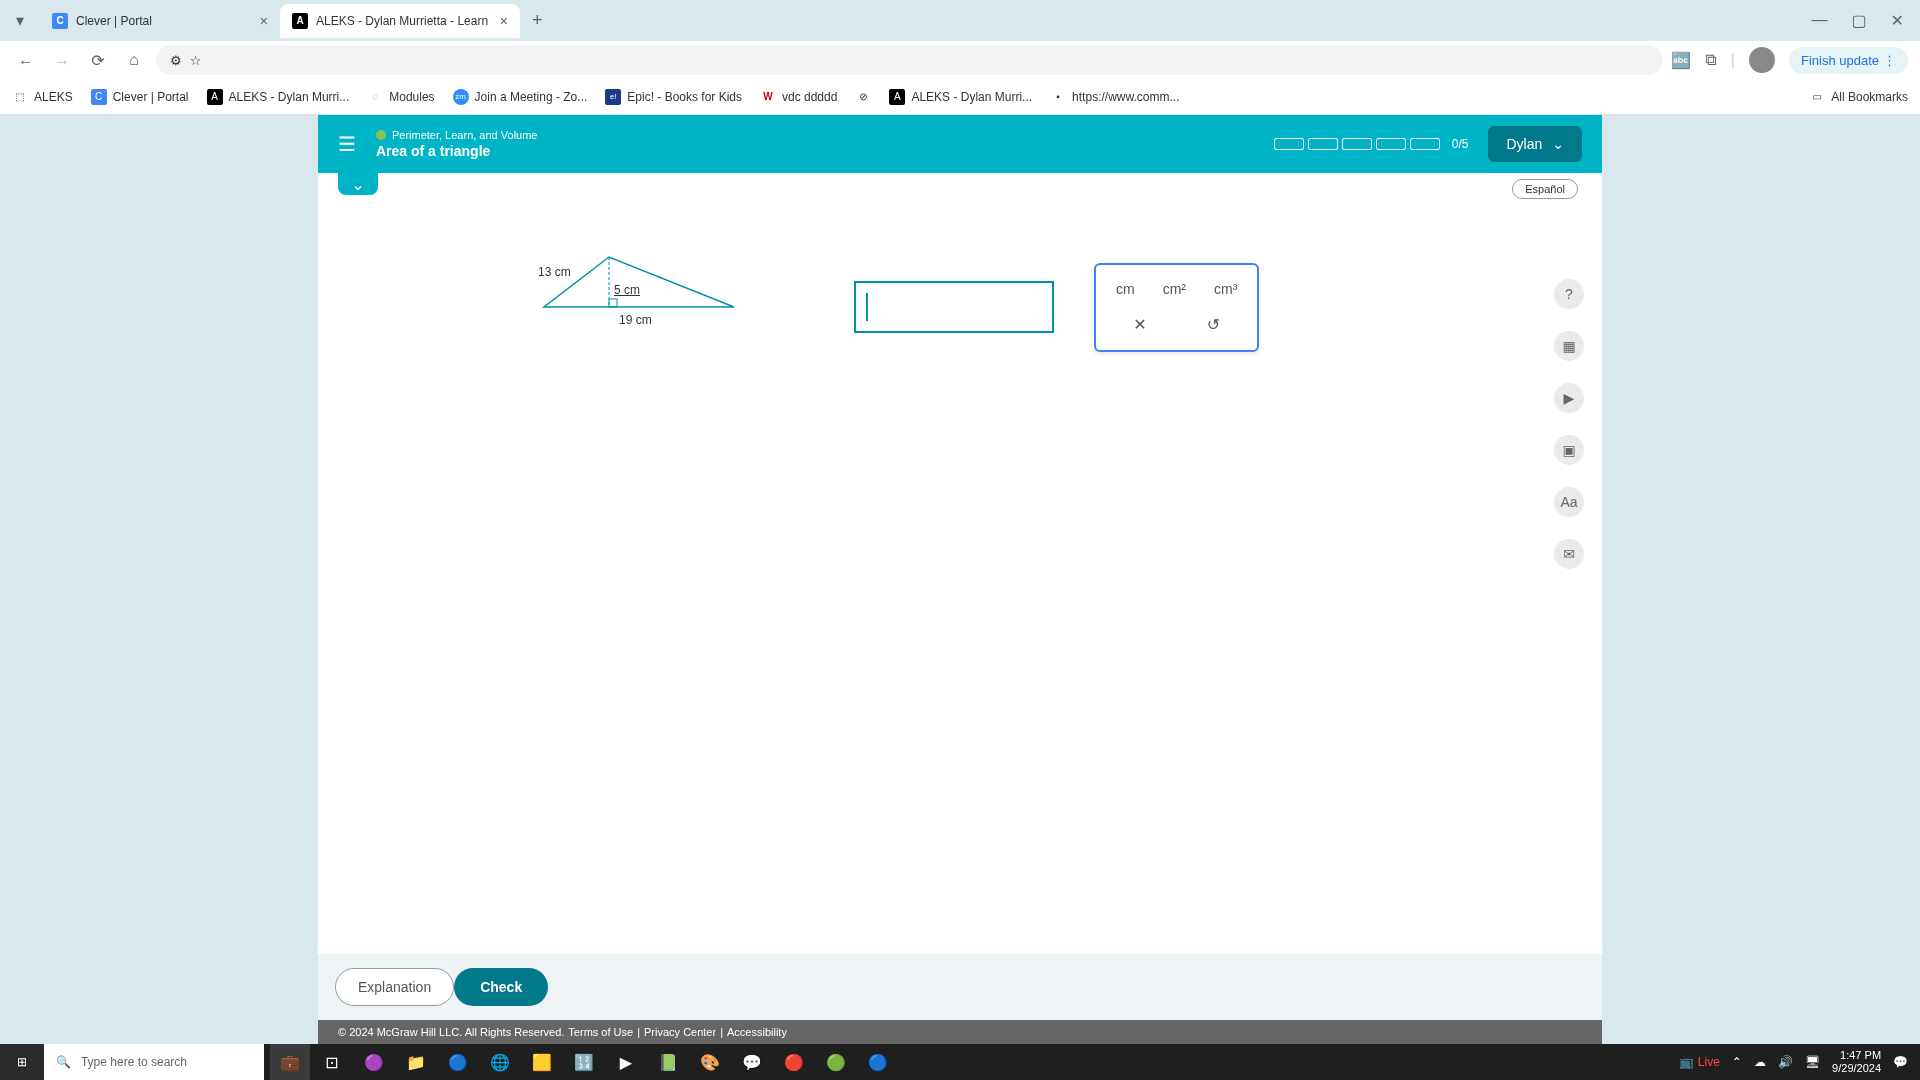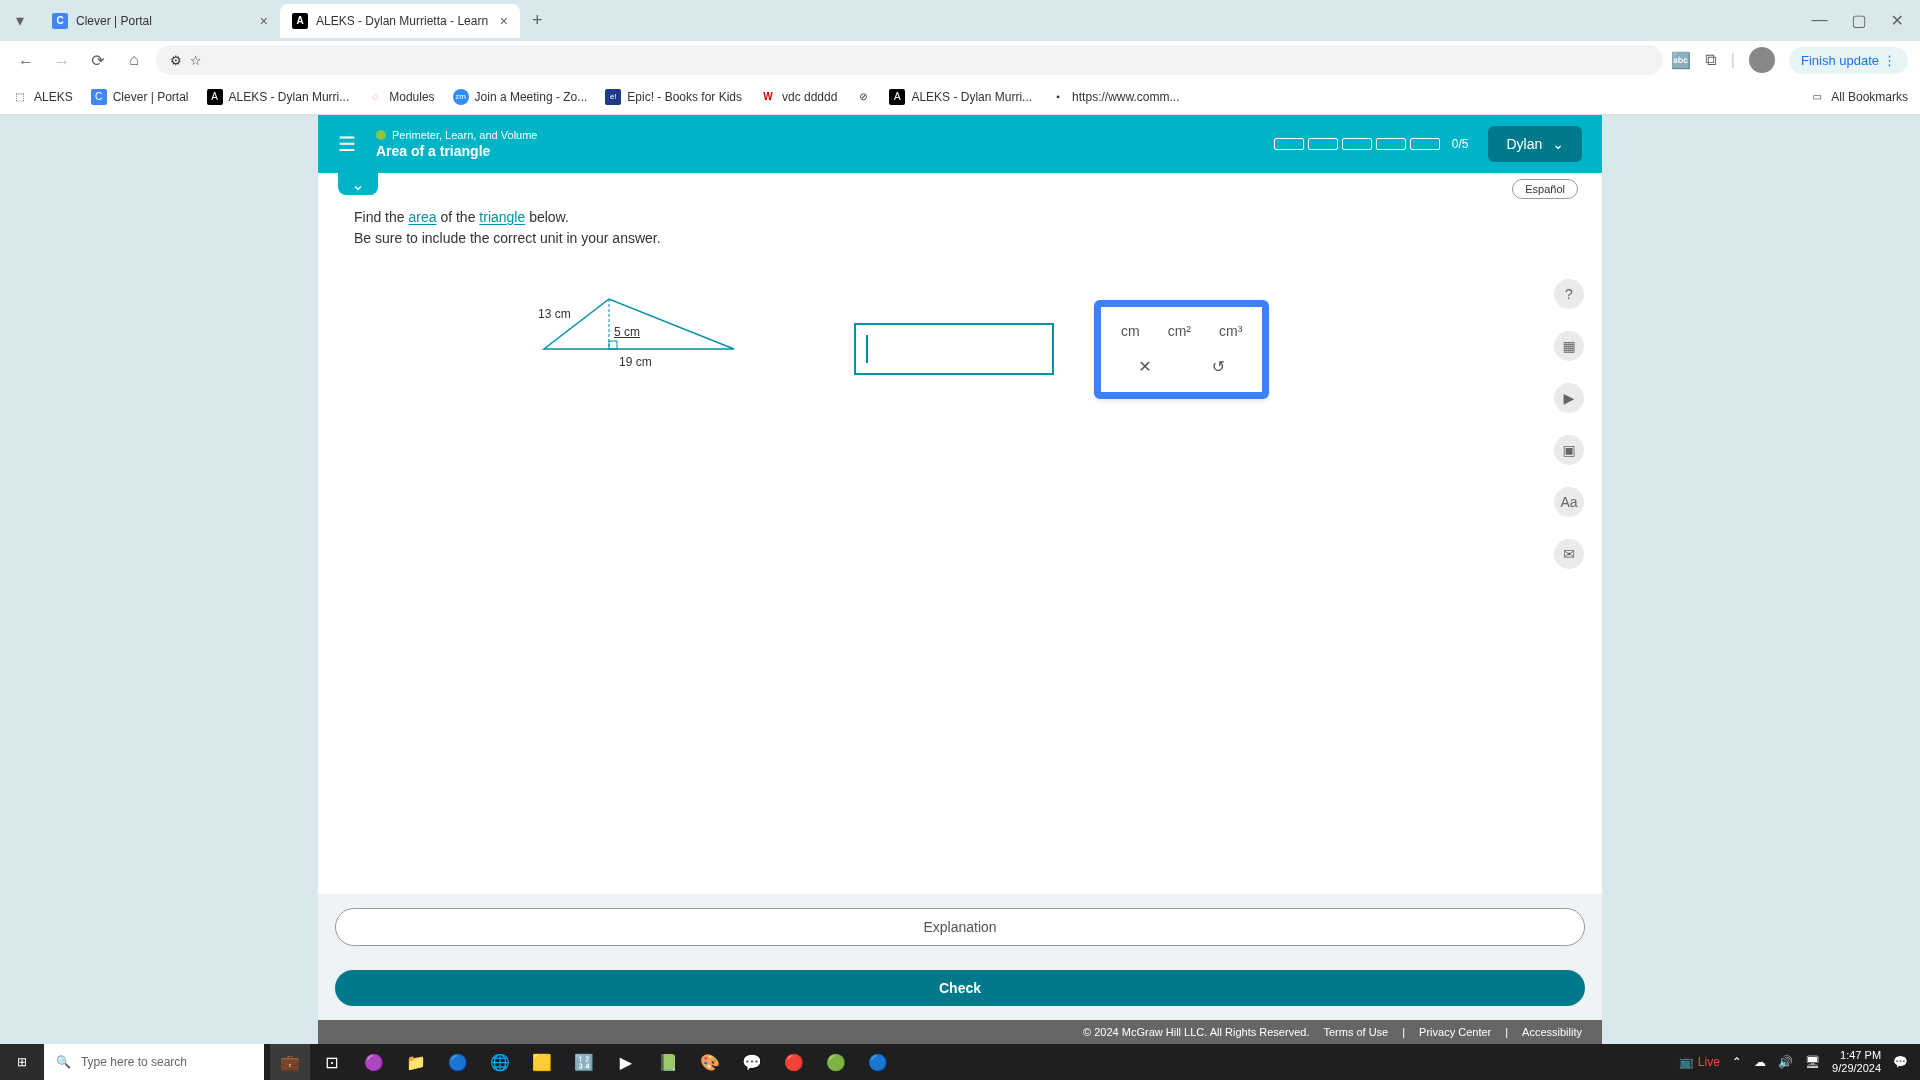--- a/index.html
+++ b/index.html
@@ -53,34 +53,34 @@
     .link-word { color: #0090a8; text-decoration: underline; text-underline-offset: 2px; }
     
     .figure-area { display: flex; gap: 40px; margin-top: 40px; align-items: center; }
     .triangle-fig { position: relative; width: 280px; height: 120px; margin-left: 180px; }
     .triangle-fig svg { overflow: visible; }
     .tri-label { position: absolute; font-size: 12px; color: #333; }
     
     .answer-input { width: 200px; height: 52px; border: 2px solid #0090a8; display: flex; align-items: center; padding: 0 10px; }
     .cursor-bar { width: 2px; height: 28px; background: #0090a8; border: 1px solid #0090a8; }
     
-    .unit-panel { border: 7px solid #3b82f6; border-radius: 6px; padding: 16px 20px; display: flex; flex-direction: column; gap: 18px; box-shadow: 0 2px 4px rgba(0,0,0,0.1); }
+    .unit-panel { border: 2px solid #3b82f6; border-radius: 6px; padding: 16px 20px; display: flex; flex-direction: column; gap: 18px; box-shadow: 0 2px 4px rgba(0,0,0,0.1); }
     .unit-row { display: flex; gap: 28px; }
     .unit-btn { font-size: 14px; color: #555; cursor: pointer; }
     .unit-row2 { display: flex; gap: 60px; justify-content: center; padding: 0 10px; }
     .tool-btn { font-size: 16px; color: #555; cursor: pointer; }
     
     .sidebar-tools { position: absolute; right: 18px; top: 80px; display: flex; flex-direction: column; gap: 22px; }
     .side-btn { width: 30px; height: 30px; border-radius: 50%; background: #eaeaea; display: flex; align-items: center; justify-content: center; color: #666; font-size: 14px; cursor: pointer; }
     
     .bottom-bar { position: absolute; bottom: 0; left: 0; right: 0; }
-    .action-row { background: #eef4f5; padding: 14px 17px; display: flex; gap: 24px; flex-direction: column; }
+    .action-row { background: #eef4f5; padding: 14px 17px; display: flex; gap: 0; }
     .btn-outline { border: 1.5px solid #999; background: white; color: #555; padding: 10px 22px; border-radius: 22px; font-size: 14px; cursor: pointer; }
     .btn-primary { background: #007a8a; color: #ffffff; padding: 10px 26px; border-radius: 22px; font-size: 14px; font-weight: bold; cursor: pointer; border: none; }
-    .footer-bar { background: #666; color: white; font-size: 11px; padding: 6px 20px; display: flex; justify-content: flex-end; gap: 14px; }
+    .footer-bar { background: #666; color: white; font-size: 11px; padding: 6px 20px; display: flex; justify-content: flex-start; gap: 4px; }
     .footer-link { color: white; cursor: pointer; }
     
     
     .taskbar { position: absolute; bottom: 0; left: 0; right: 0; height: 36px; background: #1f1f1f; display: flex; align-items: center; color: white; font-size: 12px; }
     .start-btn { width: 44px; height: 36px; display: flex; align-items: center; justify-content: center; background: #2b2b2b; }
     .search-box { background: #fff; color: #666; height: 36px; width: 220px; display: flex; align-items: center; padding: 0 12px; gap: 10px; }
     .task-icons { display: flex; gap: 2px; margin-left: 6px; }
     .task-icon { width: 40px; height: 36px; display: flex; align-items: center; justify-content: center; font-size: 16px; }
     .tray { margin-left: auto; display: flex; align-items: center; gap: 12px; padding-right: 12px; }
     .live-badge { color: #ff4444; display: flex; align-items: center; gap: 4px; }
@@ -203,24 +203,20 @@
   </div>
 
   <div style="display:flex; justify-content:space-between; align-items:flex-start;">
     <div class="expand-strip">⌄</div>
     <div class="espanol-row">
       <div class="espanol-btn">Español</div>
     </div>
   </div>
 
   <div class="question-area">
-    <div class="question-text">
-      <span>Find the </span><span class="link-word">area</span><span> of the </span><span class="link-word">triangle</span><span> below.</span><br>
-      <span>Be sure to include the correct unit in your answer.</span>
-    </div>
 
     <div class="figure-area">
       <div class="triangle-fig">
         <svg width="220" height="90">
           <polygon points="10,60 200,60 75,10" fill="none" stroke="#0090a8" stroke-width="1.5"></polygon>
           <line x1="75" y1="10" x2="75" y2="60" stroke="#0090a8" stroke-width="1" stroke-dasharray="3,2"></line>
           <rect x="75" y="52" width="8" height="8" fill="none" stroke="#0090a8" stroke-width="1"></rect>
         </svg>
         <span class="tri-label" style="top:18px; left:4px;">13 cm</span>
         <span class="tri-label" style="top:36px; left:80px;text-decoration:underline;">5 cm</span>

